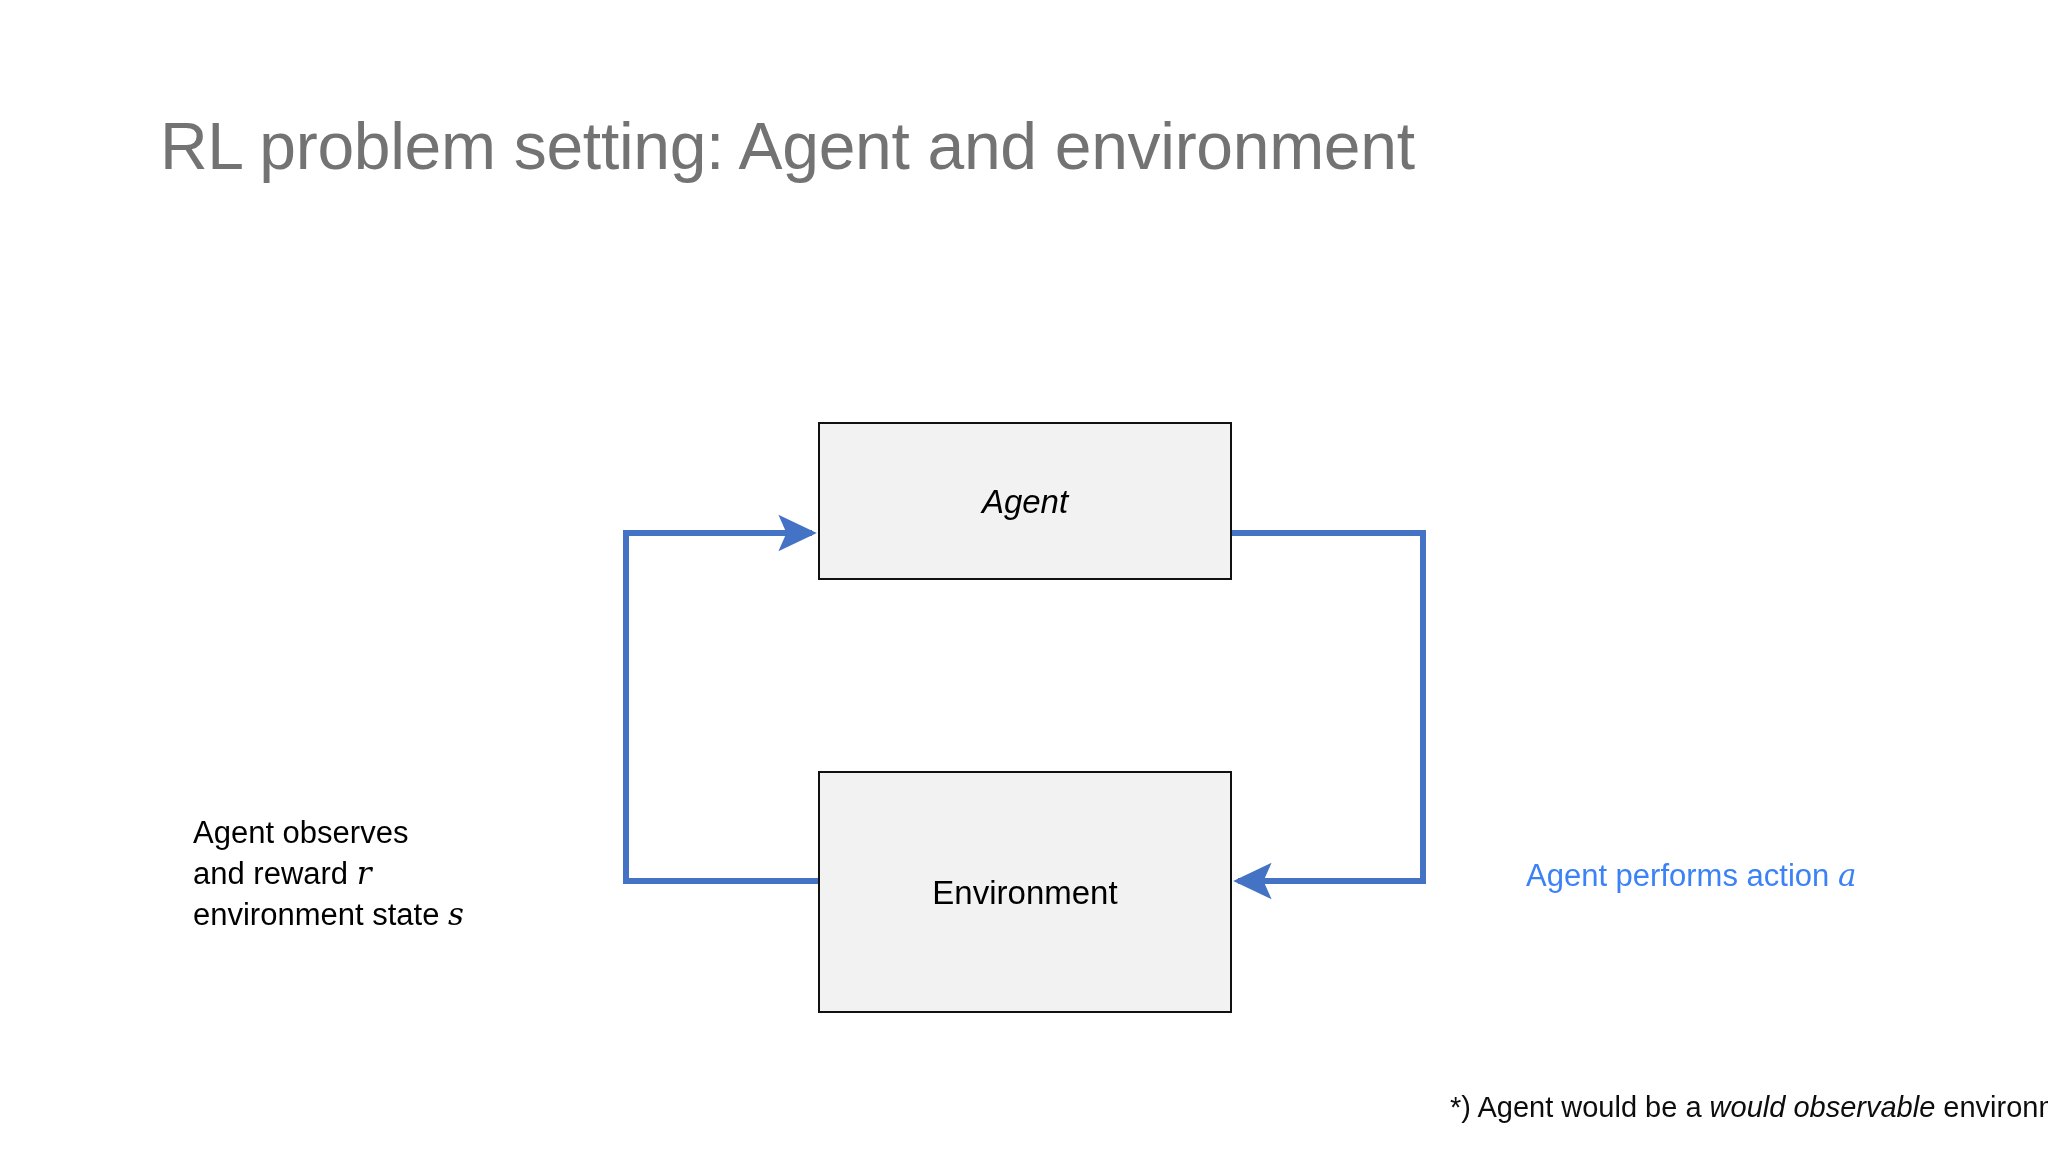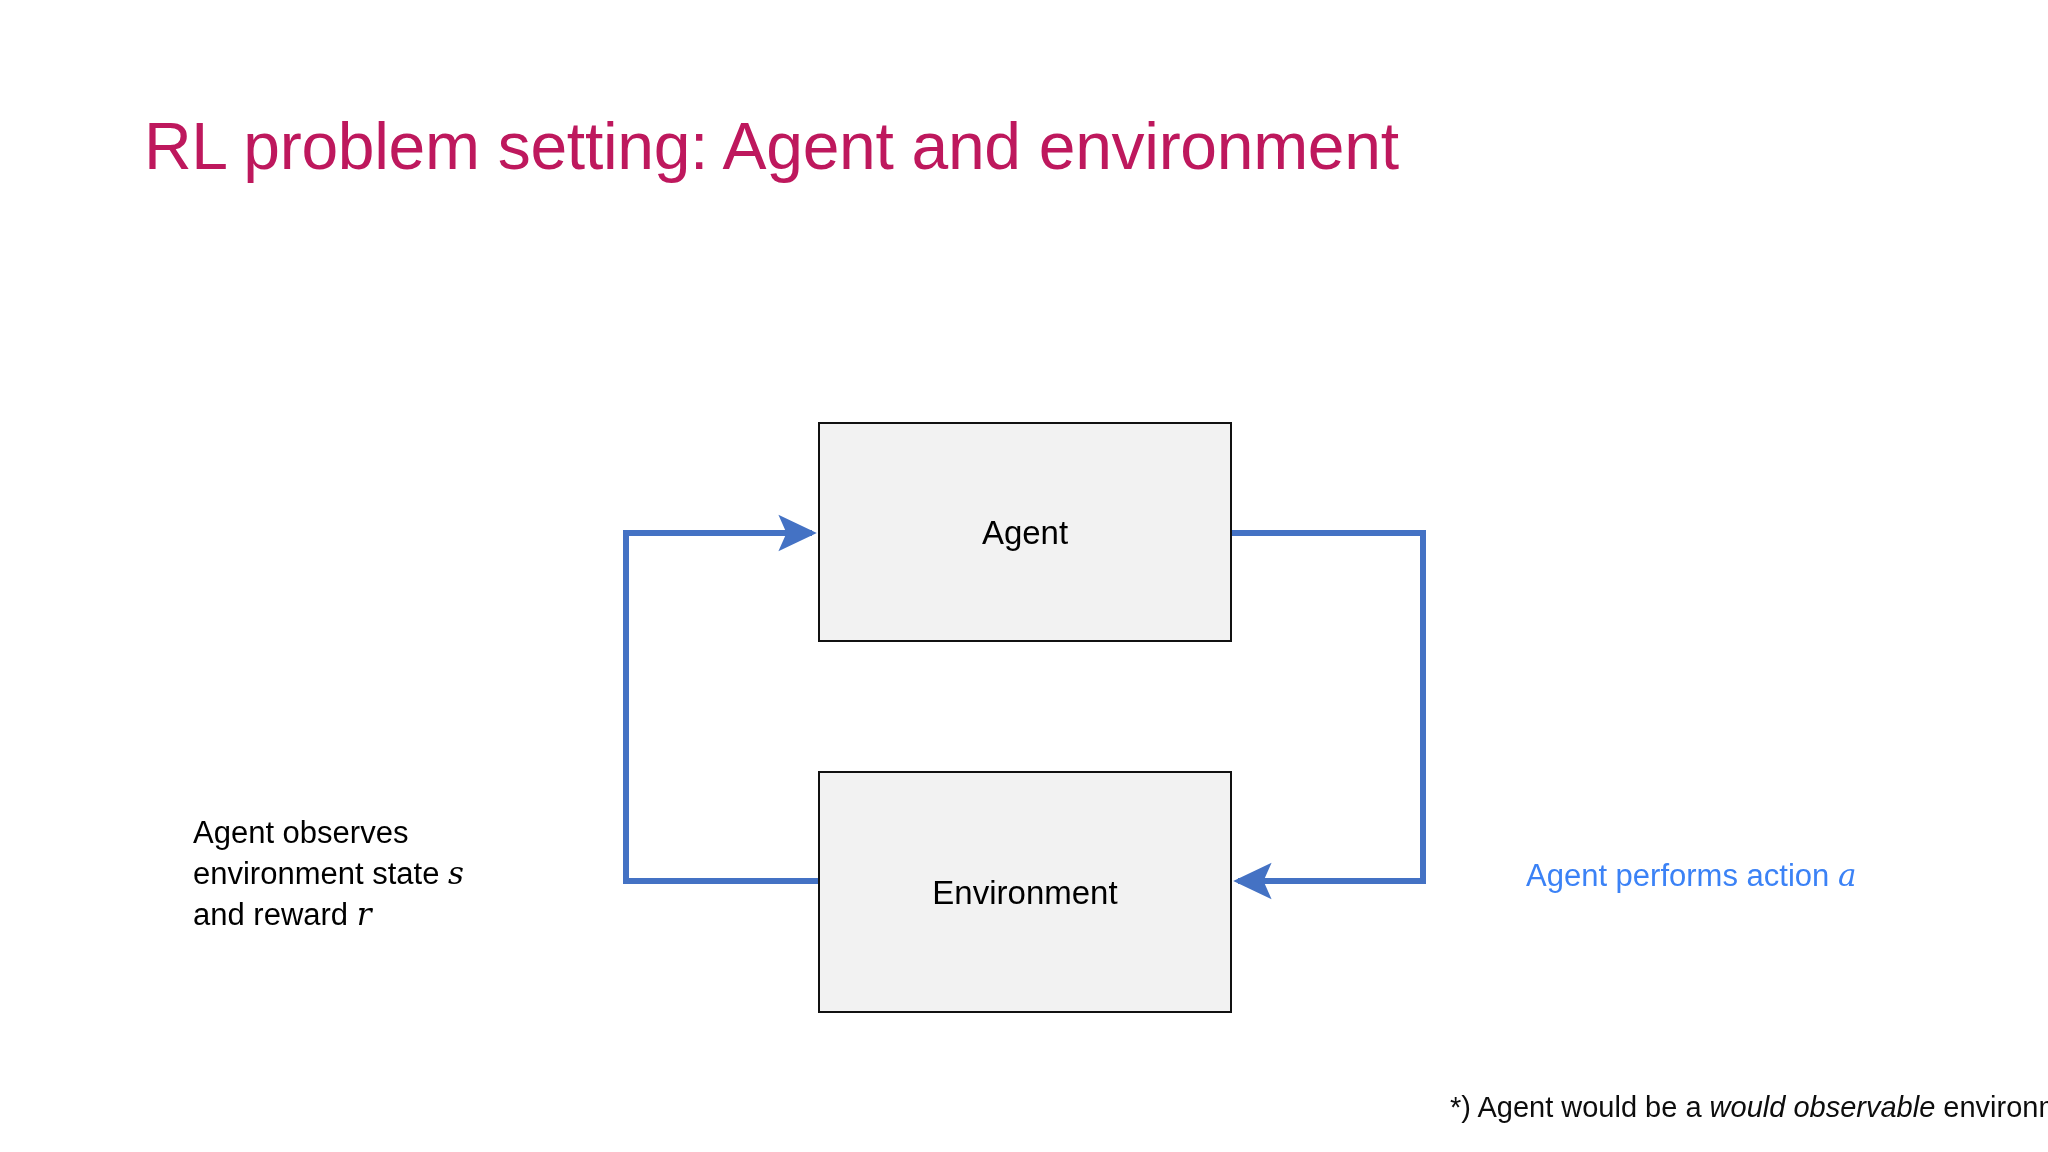--- a/index.html
+++ b/index.html
@@ -16,28 +16,28 @@
     position: relative;
     width: 2048px;
     height: 1152px;
     background: #ffffff;
     overflow: hidden;
   }
 
   
   #title {
     position: absolute;
-    left: 144px;
+    left: 160px;
     top: 112px;
     width: 1760px;
     font-size: 66px;
     line-height: 1.05;
     font-weight: 300;
     letter-spacing: -0.3px;
-    color: #be185d;
+    color: #737373;
     white-space: nowrap;
   }
 
   
   .proc-box {
     position: absolute;
     box-sizing: border-box;
     background: #F2F2F2;
     border: 2.5px solid #111111;
     display: flex;
@@ -47,21 +47,22 @@
   .proc-box .box-label {
     font-size: 33px;
     font-weight: 400;
     color: #000000;
     line-height: 1;
   }
   #agent-box {
     left: 818px;
     top: 422px;
     width: 414px;
-    height: 220px;
+    height: 158px;
+    font-style: italic;
   }
   #environment-box {
     left: 818px;
     top: 771px;
     width: 414px;
     height: 242px;
   }
 
   
   #connectors {
@@ -142,21 +143,21 @@
   <div id="agent-box" class="proc-box">
     <span class="box-label">Agent</span>
   </div>
 
   <div id="environment-box" class="proc-box">
     <span class="box-label">Environment</span>
   </div>
 
   <div id="left-caption">
     <div>Agent observes</div>
+    <div><span>and reward </span><span class="mathvar">r</span></div>
     <div><span>environment state </span><span class="mathvar">s</span></div>
-    <div><span>and reward </span><span class="mathvar">r</span></div>
   </div>
 
   <div id="right-caption"><span>Agent performs action </span><span class="mathvar">a</span></div>
 
   <div id="footnote"><span>*) </span><span>Agent would be a </span><span class="emph">would observable</span><span> environmentc</span></div>
 
 </div>
 
 </body></html>

